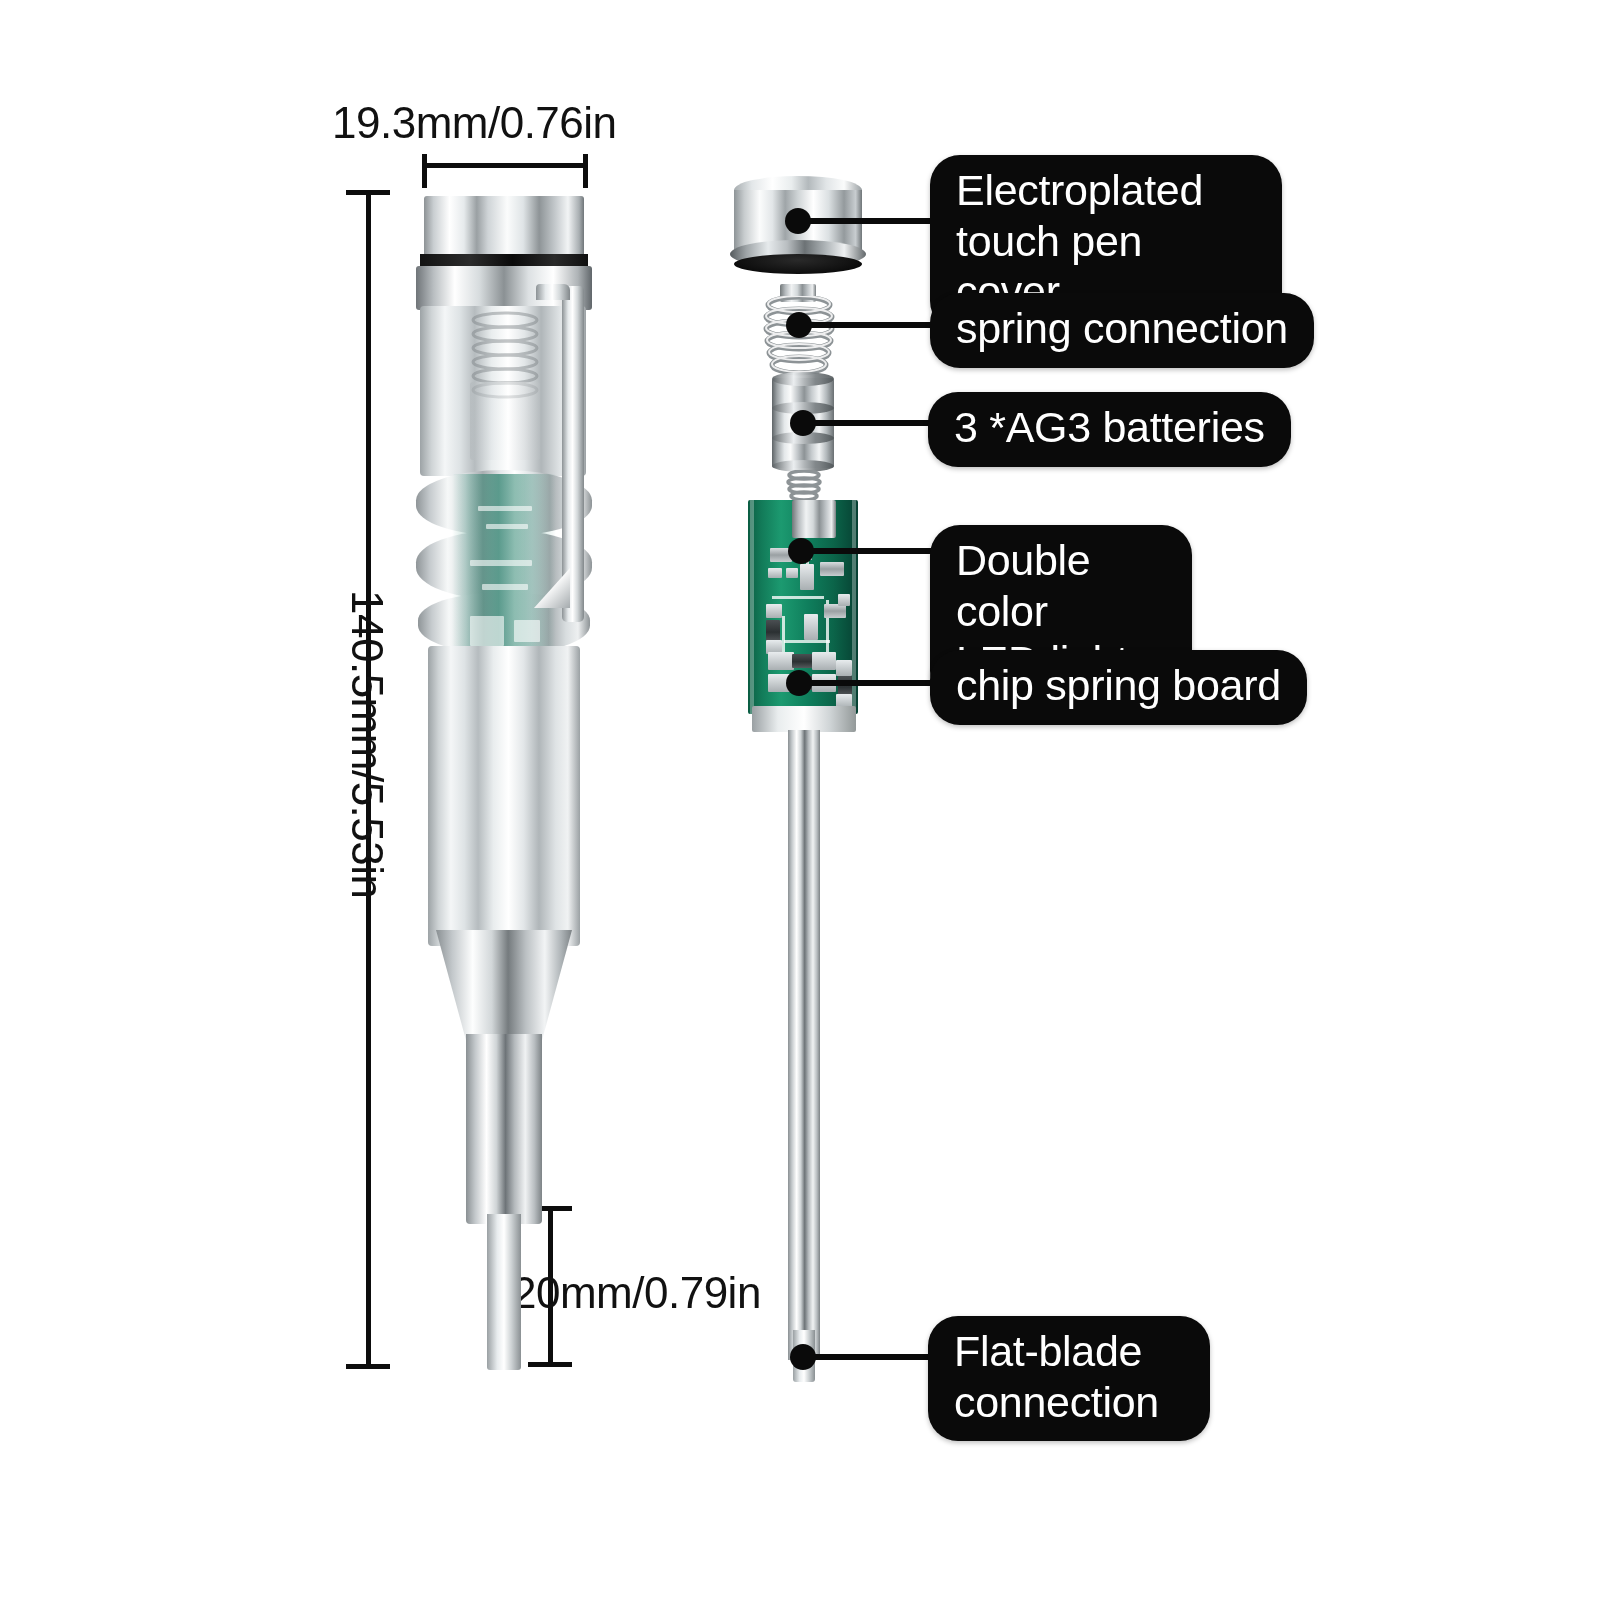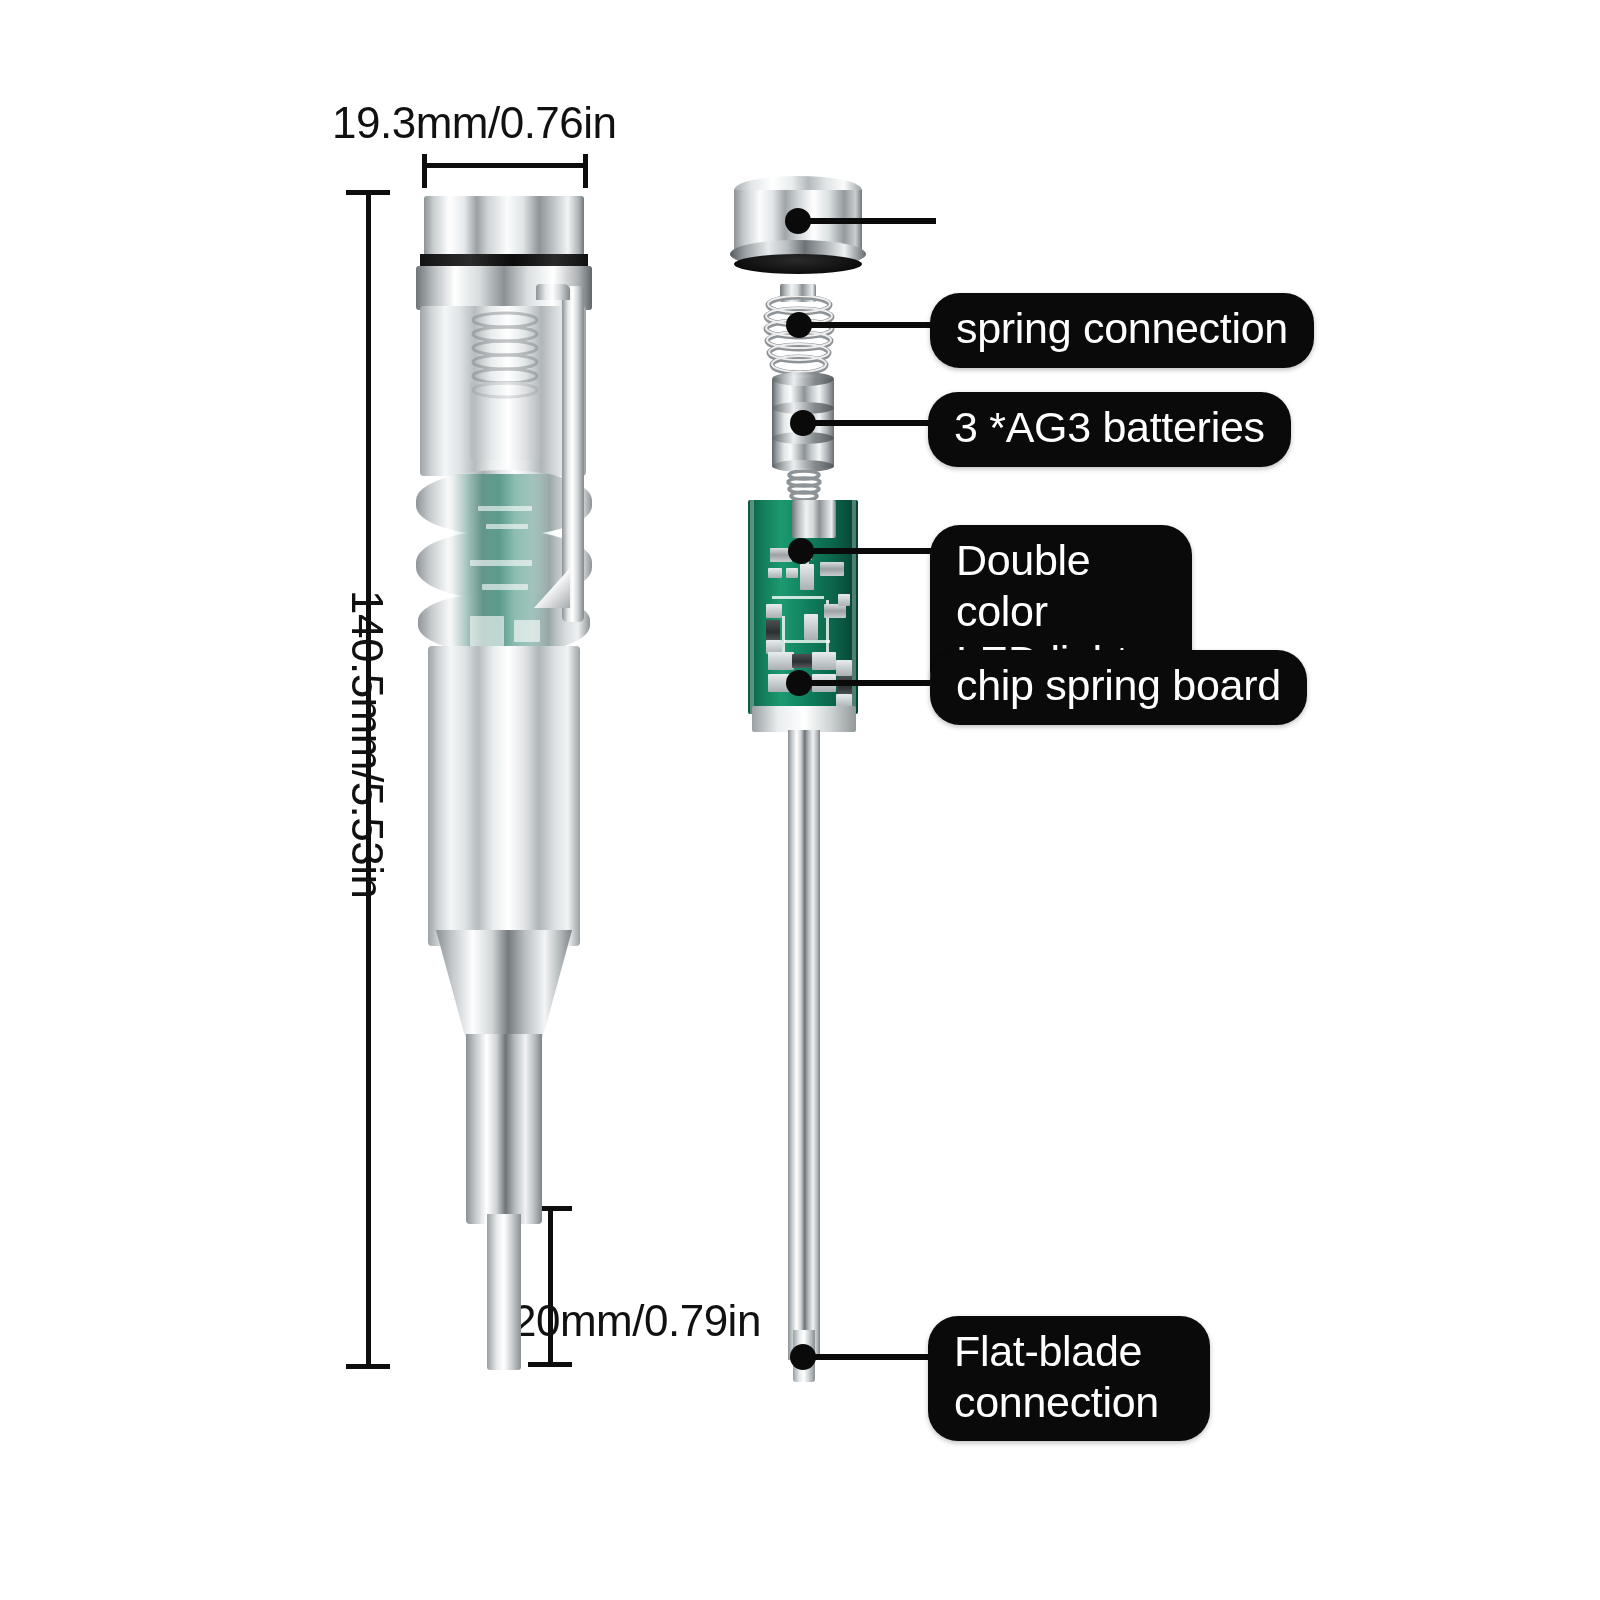--- a/index.html
+++ b/index.html
@@ -262,21 +262,21 @@
   <div class="tick-v" style="left:583px; top:154px; height:34px;"></div>
 
   <div class="tick-h" style="left:346px; top:190px; width:44px;"></div>
   <div class="dim-line-v" style="left:366px; top:190px; height:1178px;"></div>
   <div class="tick-h" style="left:346px; top:1364px; width:44px;"></div>
   <div class="dim-label-vert" style="left:392px; top:590px;">140.5mm/5.53in</div>
 
   <div class="tick-h" style="left:528px; top:1206px; width:44px;"></div>
   <div class="dim-line-v" style="left:548px; top:1206px; height:160px;"></div>
   <div class="tick-h" style="left:528px; top:1362px; width:44px;"></div>
-  <div class="dim-label" style="left:512px; top:1296px;">20mm/0.79in</div>
+  <div class="dim-label" style="left:512px; top:1268px;">20mm/0.79in</div>
 
   <div id="pen-assembled">
 
     <div class="chrome-cap" style="left:424px; top:196px; width:160px; height:66px;"></div>
     <div class="dark-band" style="left:420px; top:254px; width:168px; height:16px;"></div>
     <div class="chrome-ring" style="left:416px; top:266px; width:176px; height:44px; border-radius:3px;"></div>
 
     <div class="body-translucent" style="left:420px; top:306px; width:166px; height:170px;"></div>
 
     <svg class="inner-spring-vis" style="left:462px; top:310px;" width="86" height="90" viewBox="0 0 86 90">
@@ -403,20 +403,22 @@
     <div class="pad" style="left:836px; top:694px; width:16px; height:14px;"></div>
 
     <div class="pcb-footer" style="left:752px; top:706px; width:104px; height:26px;"></div>
 
     <div class="shaft" style="left:788px; top:730px; width:32px; height:630px;"></div>
     <div class="blade-tip" style="left:793px; top:1330px; width:22px; height:52px;"></div>
   </div>
 
   <div class="leader-dot" style="left:785px; top:208px;"></div>
   <div class="leader" style="left:798px; top:218px; width:138px;"></div>
+  <div class="callout" style="left:930px; top:155px; width:300px;">Electroplated
+touch pen cover</div>
 
   <div class="leader-dot" style="left:786px; top:312px;"></div>
   <div class="leader" style="left:799px; top:322px; width:137px;"></div>
   <div class="callout" style="left:930px; top:293px;">spring connection</div>
 
   <div class="leader-dot" style="left:790px; top:410px;"></div>
   <div class="leader" style="left:803px; top:420px; width:130px;"></div>
   <div class="callout" style="left:928px; top:392px;">3 *AG3 batteries</div>
 
   <div class="leader-dot" style="left:788px; top:538px;"></div>

